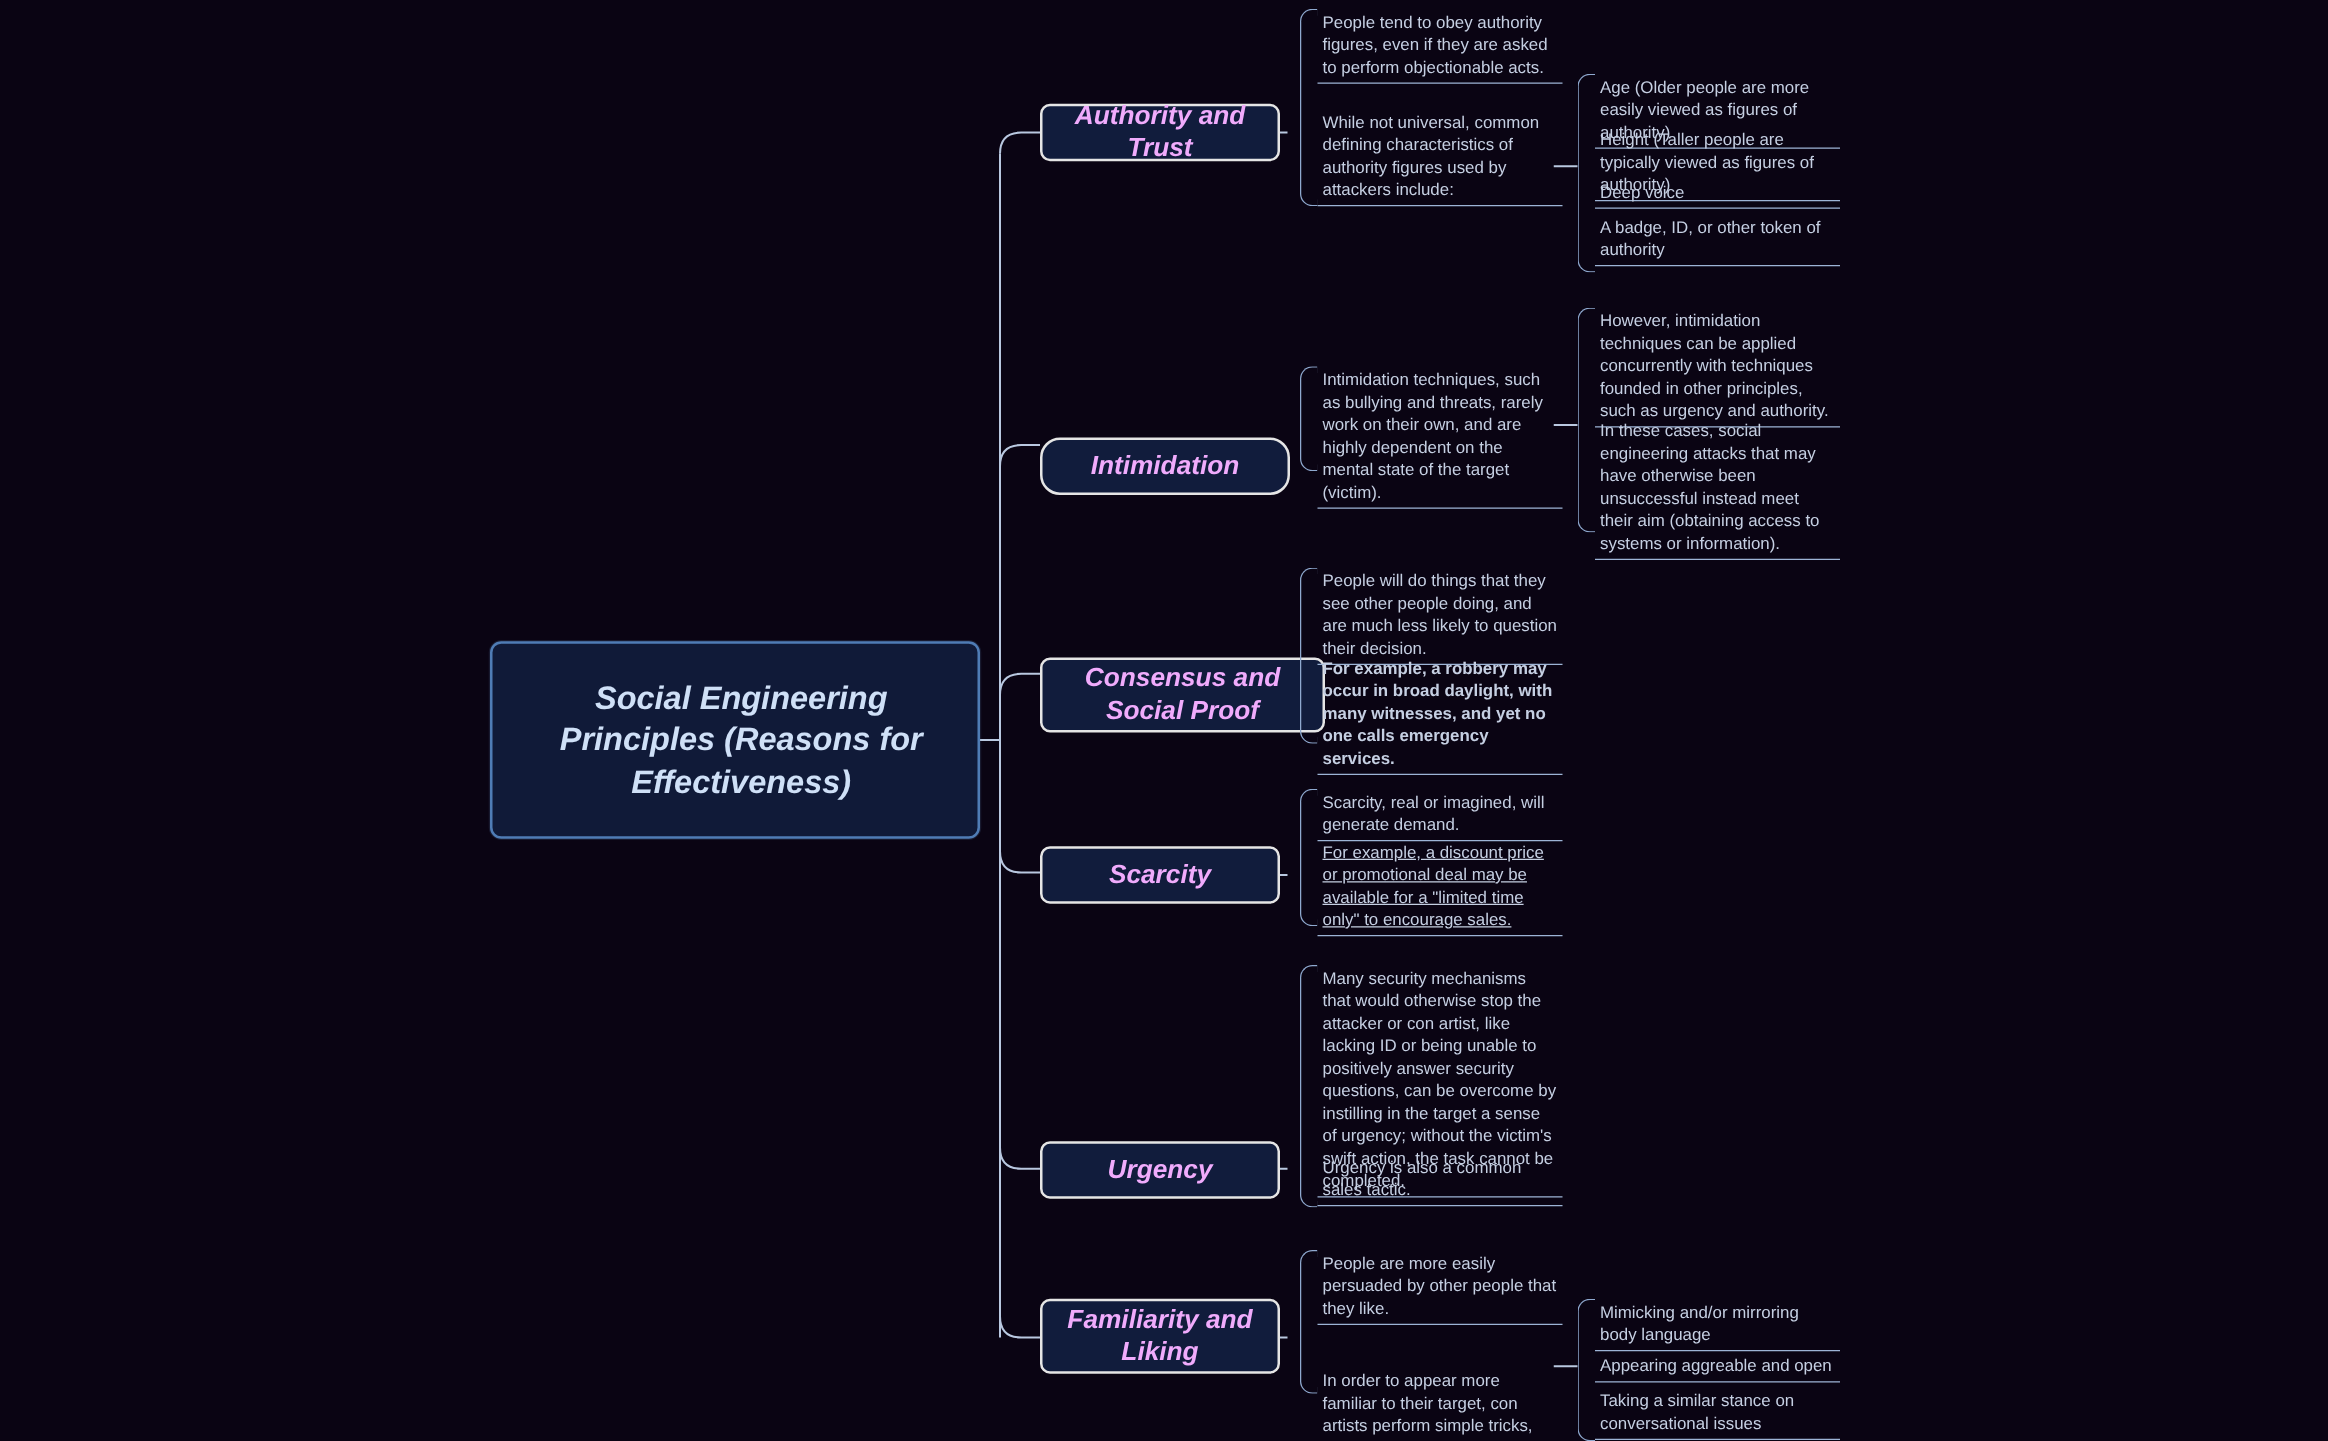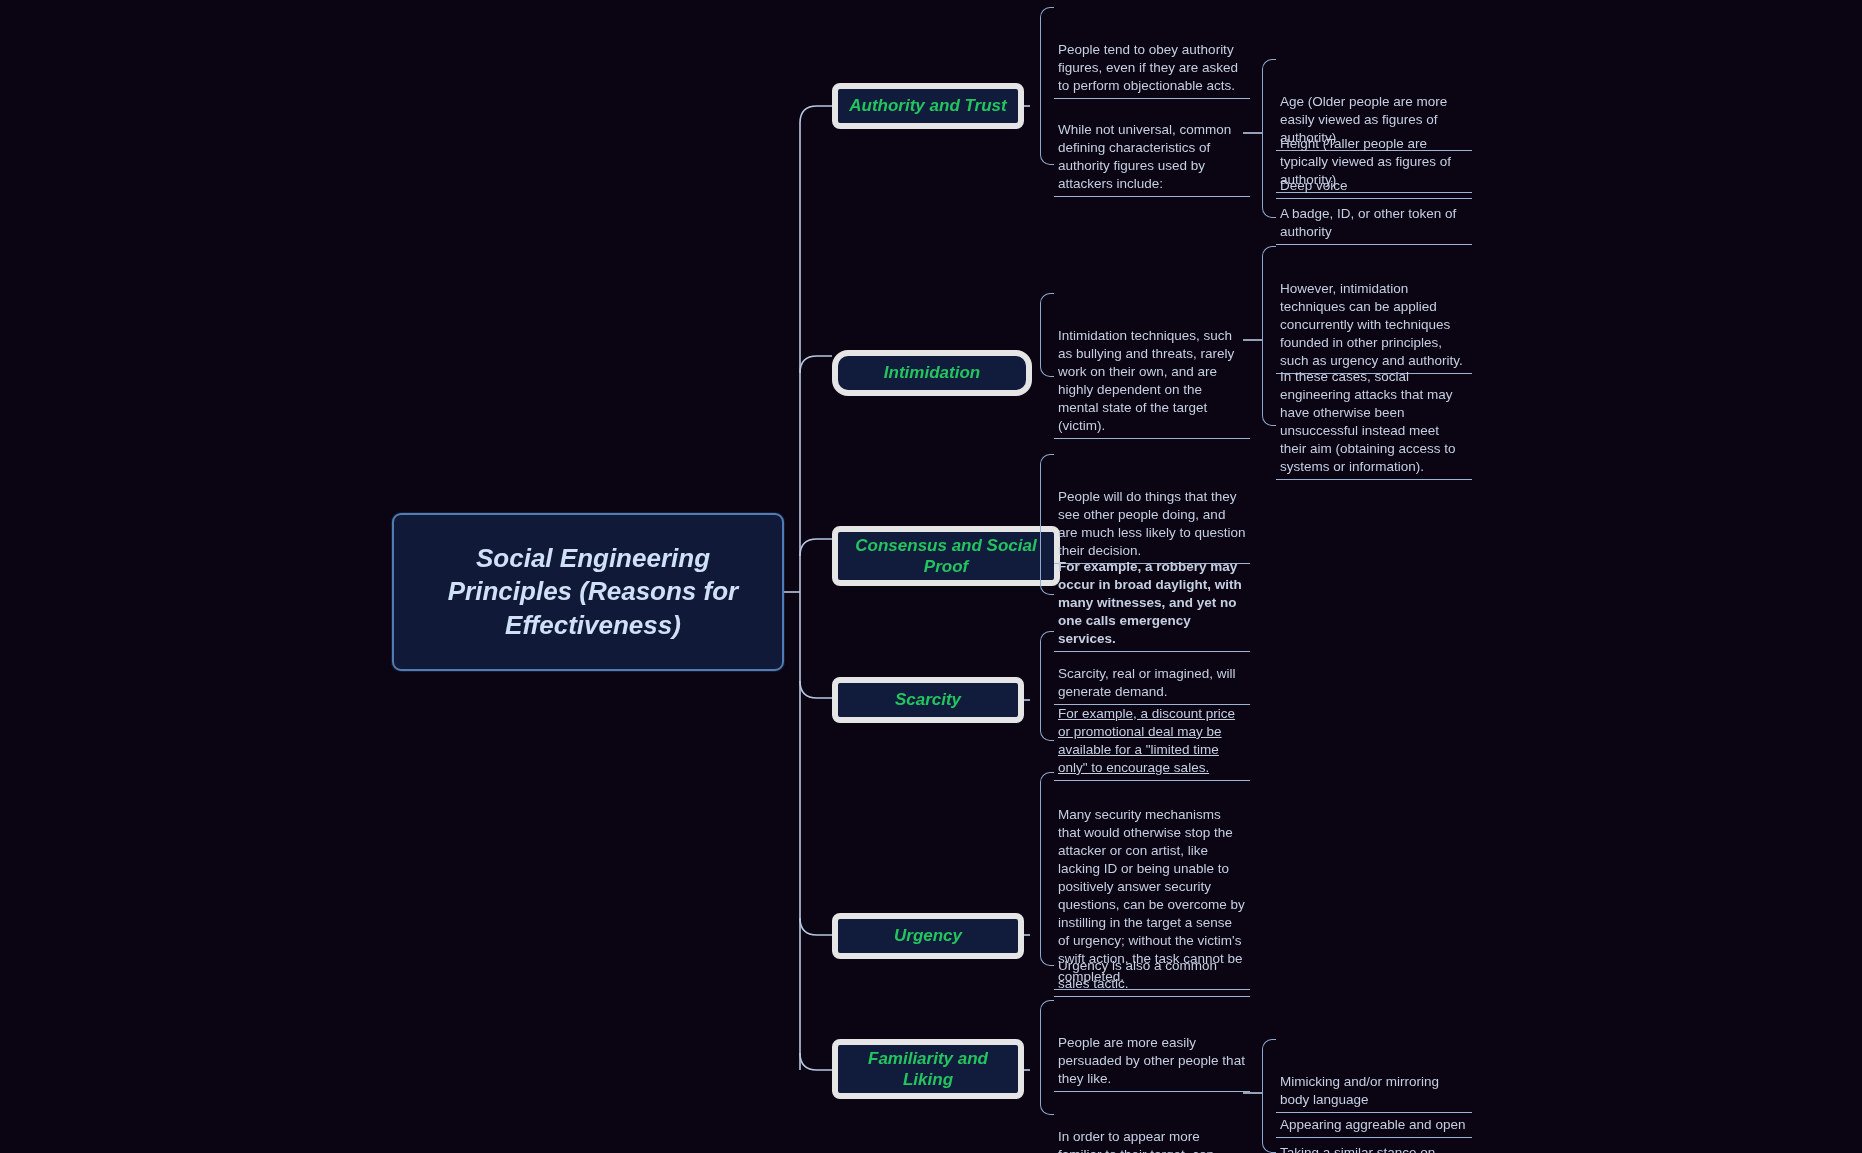--- a/index.html
+++ b/index.html
@@ -47,45 +47,44 @@
     font-weight: bold;
     font-size: 26px;
     line-height: 1.28;
     color: #cfe0f7;
     padding: 10px 14px;
     box-shadow: 0 0 0 1px rgba(90,130,180,0.18);
   }
 
   .branch-node {
     background: #111c3c;
-    border: 6px solid #e5e5e5;
+    border: 2px solid #e5e5e5;
     border-radius: 8px;
     display: flex;
     align-items: center;
     justify-content: center;
     text-align: center;
     font-style: italic;
     font-weight: bold;
-    font-size: 17px;
+    font-size: 21px;
     line-height: 1.25;
-    color: #22c55e;
+    color: #f0abfc;
     padding: 6px 10px;
   }
 
   
   .leaf {
     position: absolute;
     box-sizing: border-box;
     font-size: 13.5px;
     line-height: 1.33;
     color: #c5cfe2;
     border-bottom: 1.5px solid #9db4d6;
     padding: 2px 4px 3px 4px;
     background: transparent;
-    margin-top: 32px;
   }
 
   
   .bracket {
     position: absolute;
     box-sizing: border-box;
     border: 1.5px solid #8fa9cf;
     border-right: none;
     border-radius: 10px 0 0 10px;
     pointer-events: none;

